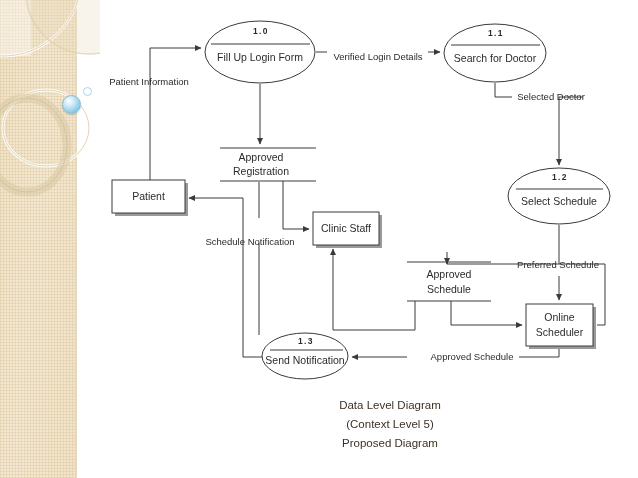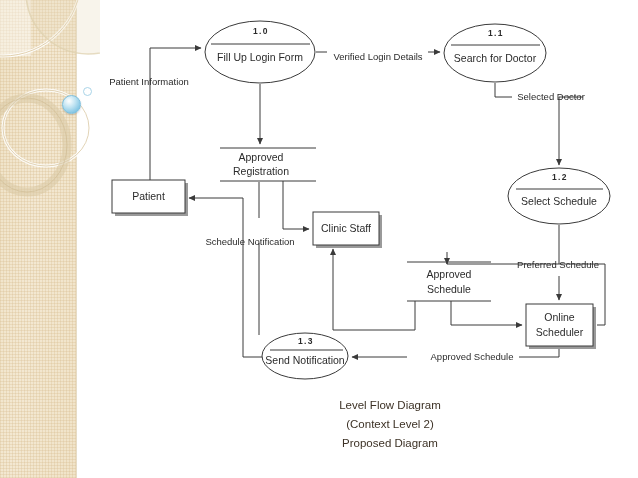--- a/index.html
+++ b/index.html
@@ -229,18 +229,18 @@
       <text class="dfa-text flow-label" x="149" y="82">Patient Information</text>
       <text class="dfa-text flow-label" x="378" y="57">Verified Login Details</text>
       <text class="dfa-text flow-label" x="551" y="97">Selected Doctor</text>
       <text class="dfa-text flow-label" x="558" y="265">Preferred Schedule</text>
       <text class="dfa-text flow-label" x="472" y="357">Approved Schedule</text>
       <text class="dfa-text flow-label" x="250" y="242">Schedule Notification</text>
     </g>
   </svg>
 
   <div id="caption">
-    <div>Level Flow Diagram</div>
-    <div>(Context Level 2)</div>
+    <div>Data Level Diagram</div>
+    <div>(Context Level 5)</div>
     <div>Proposed Diagram</div>
   </div>
 
 </div>
 
 </body></html>

